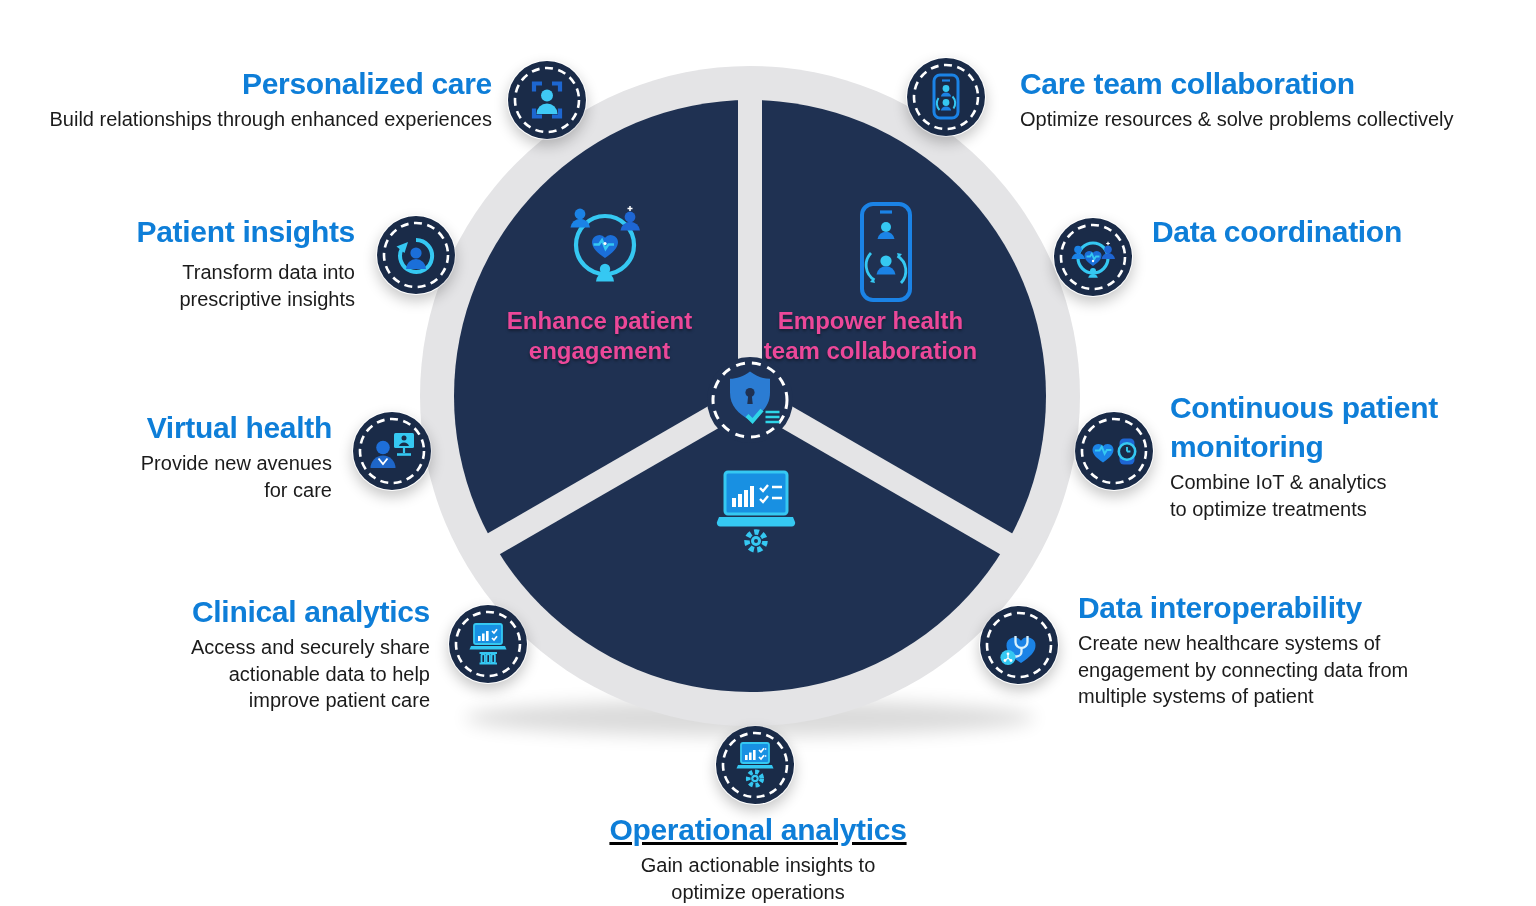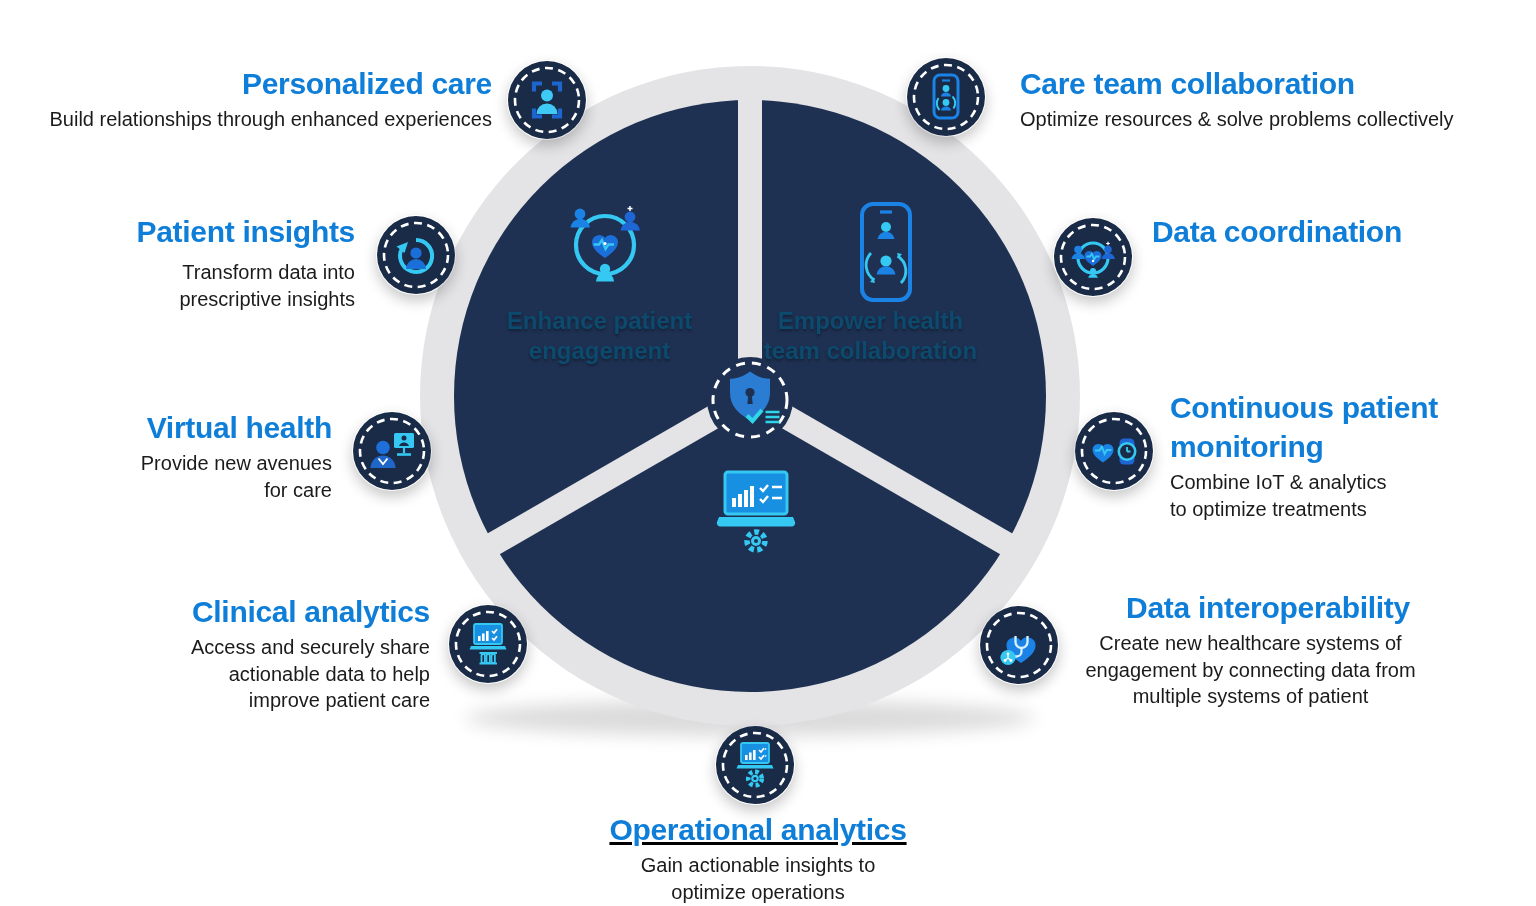--- a/index.html
+++ b/index.html
@@ -13,21 +13,21 @@
   .sat{position:absolute;width:80px;height:80px;border-radius:50%;
        box-shadow:0 6px 14px rgba(0,0,0,.22);}
   
   .tb{position:absolute;}
   .tb .h{font-size:30px;font-weight:700;color:#0e7ed8;line-height:1.3;letter-spacing:-.3px;}
   .tb .d{font-size:20px;color:#1b1b1b;line-height:1.33;margin-top:3px;}
   .tb-r{text-align:right;}
   .tb-c{text-align:center;text-decoration:underline;}
   .dw{display:inline-block;}
   
-  .seg-label{position:absolute;color:#0c4a6e;font-size:24px;font-weight:700;line-height:1.27;
+  .seg-label{position:absolute;color:#ec4899;font-size:24px;font-weight:700;line-height:1.27;
              text-align:center;text-shadow:0 2px 3px rgba(0,0,0,.38);}
   .icon-wrap{position:absolute;}
 </style>
 </head>
 <body>
 
 <div class="stage">
 
   <svg id="donut" width="1536" height="906" viewBox="0 0 1536 906">
     <defs>
@@ -297,21 +297,21 @@
   <div class="tb" style="left:1170px;top:388px;width:330px;">
     <div class="h" style="width:300px;">Continuous patient monitoring</div>
     <div class="d" style="width:235px;">Combine IoT &amp; analytics to optimize treatments</div>
   </div>
 
   <div class="tb tb-r" style="right:1106px;top:592px;width:340px;">
     <div class="h">Clinical analytics</div>
     <div class="d dw" style="width:250px;">Access and securely share actionable data to help improve patient care</div>
   </div>
 
-  <div class="tb" style="left:1078px;top:588px;width:380px;text-align:center;">
+  <div class="tb" style="left:1078px;top:588px;width:380px;">
     <div class="h">Data interoperability</div>
     <div class="d" style="width:345px;">Create new healthcare systems of engagement by connecting data from multiple systems of patient</div>
   </div>
 
   <div class="tb tb-c" style="left:518px;top:810px;width:480px;">
     <div class="h">Operational analytics</div>
     <div class="d dw" style="width:245px;">Gain actionable insights to optimize operations</div>
   </div>
 
 </div>

